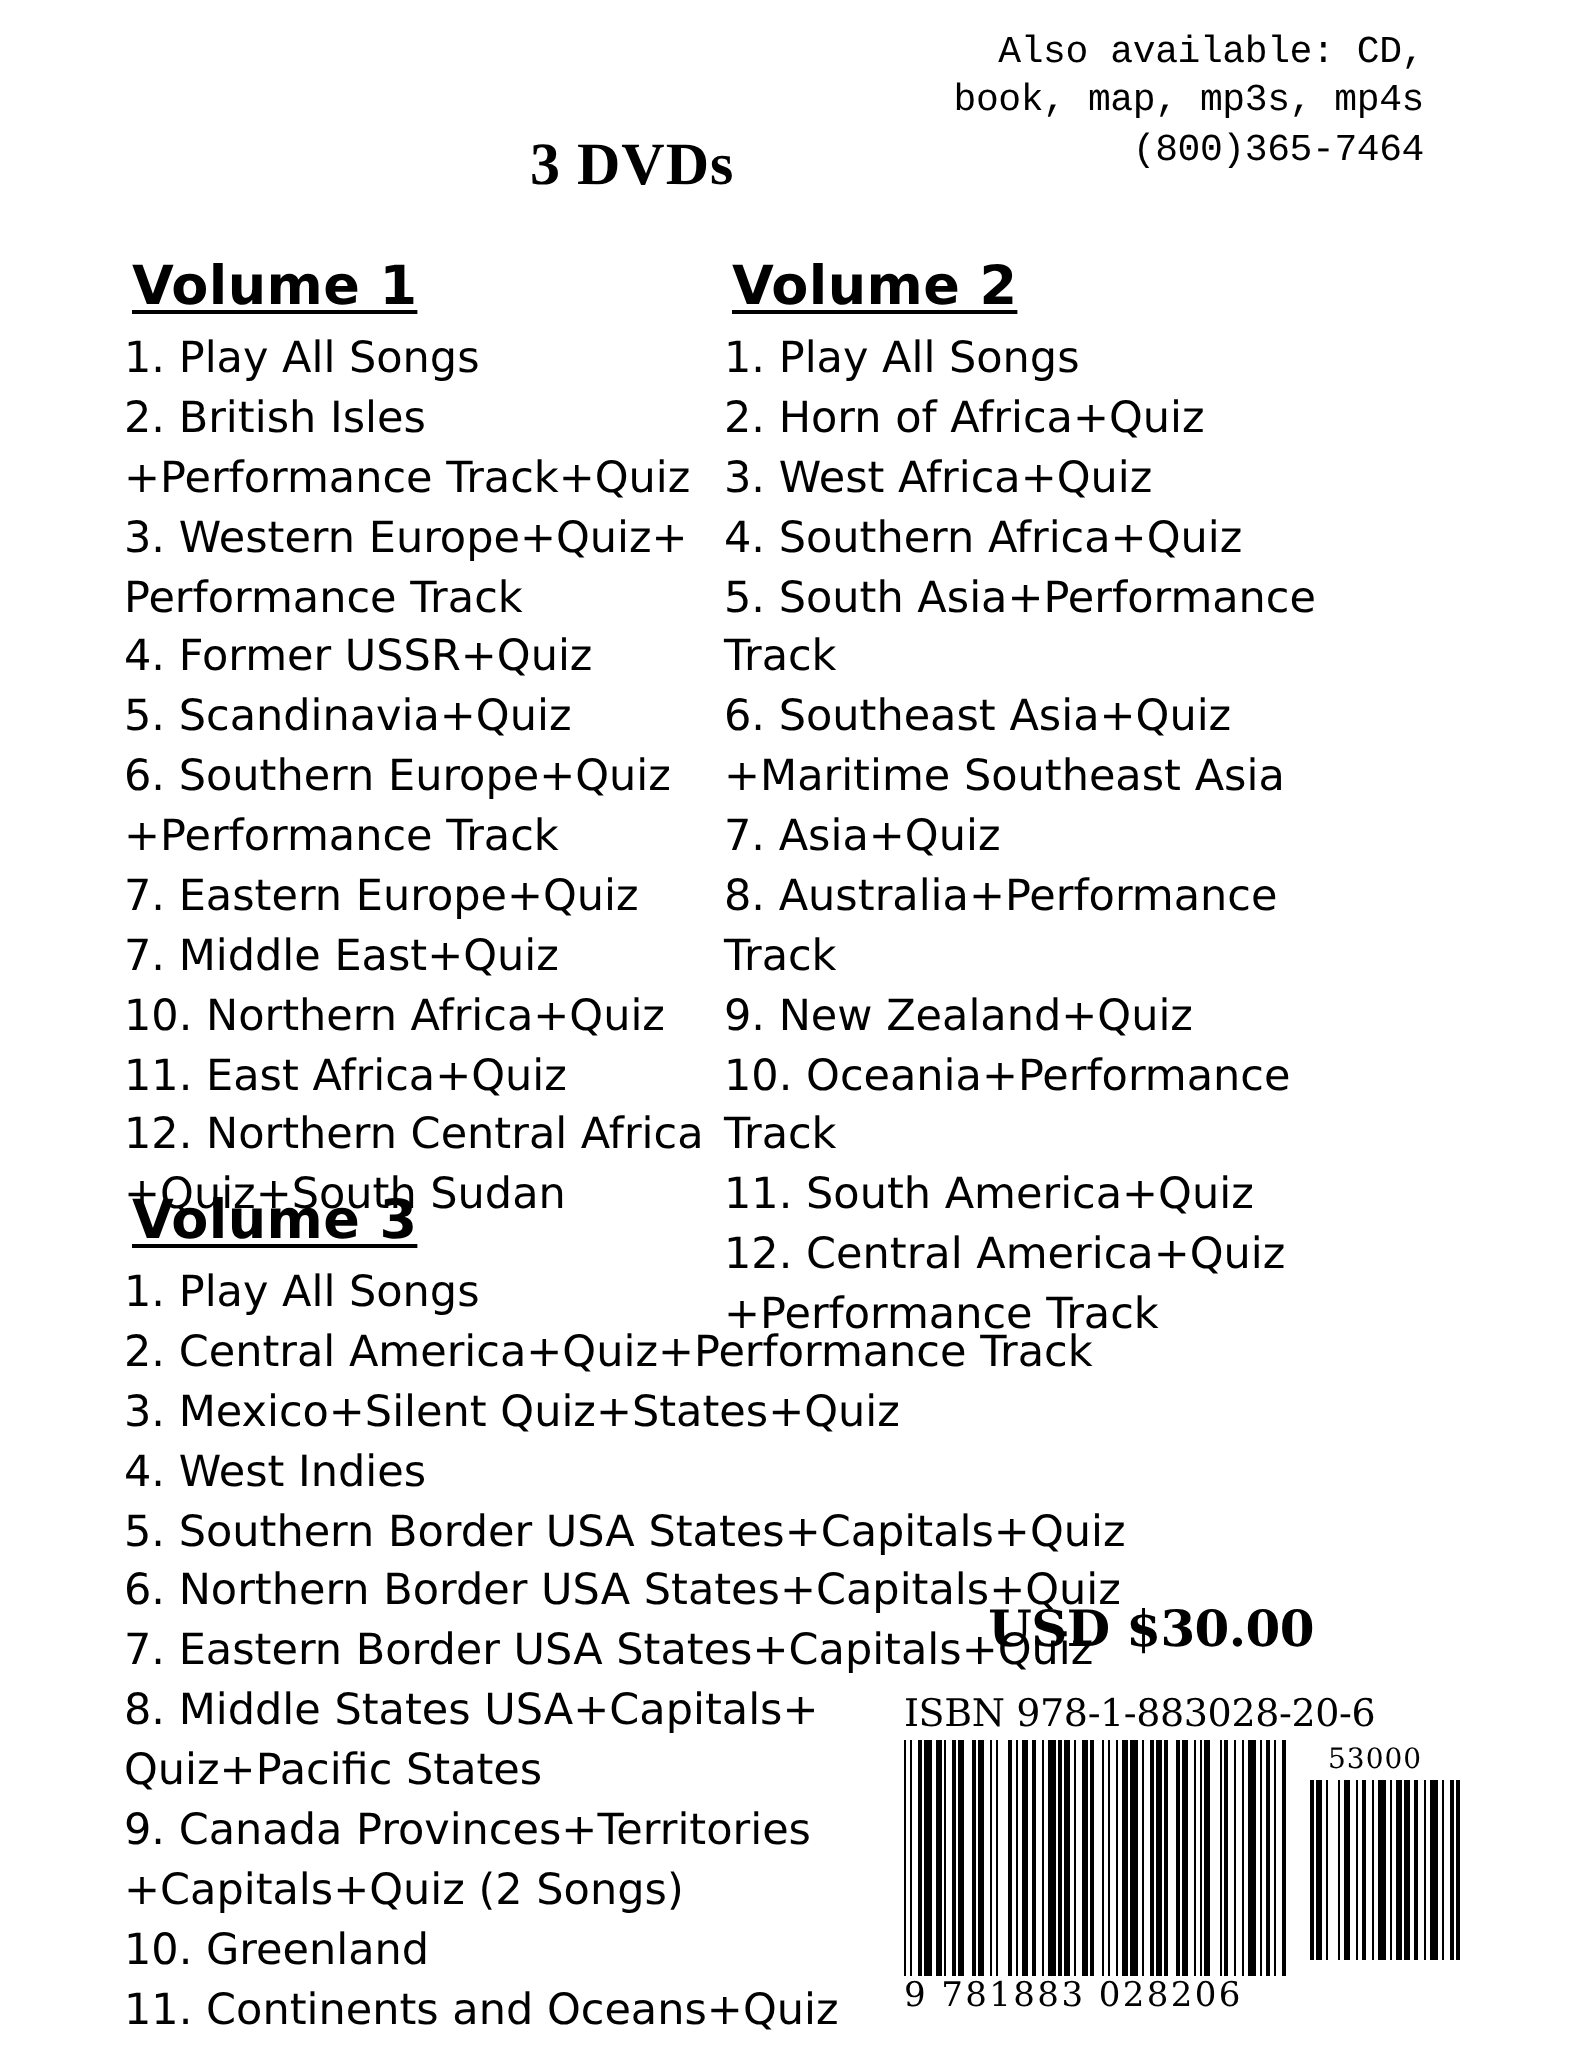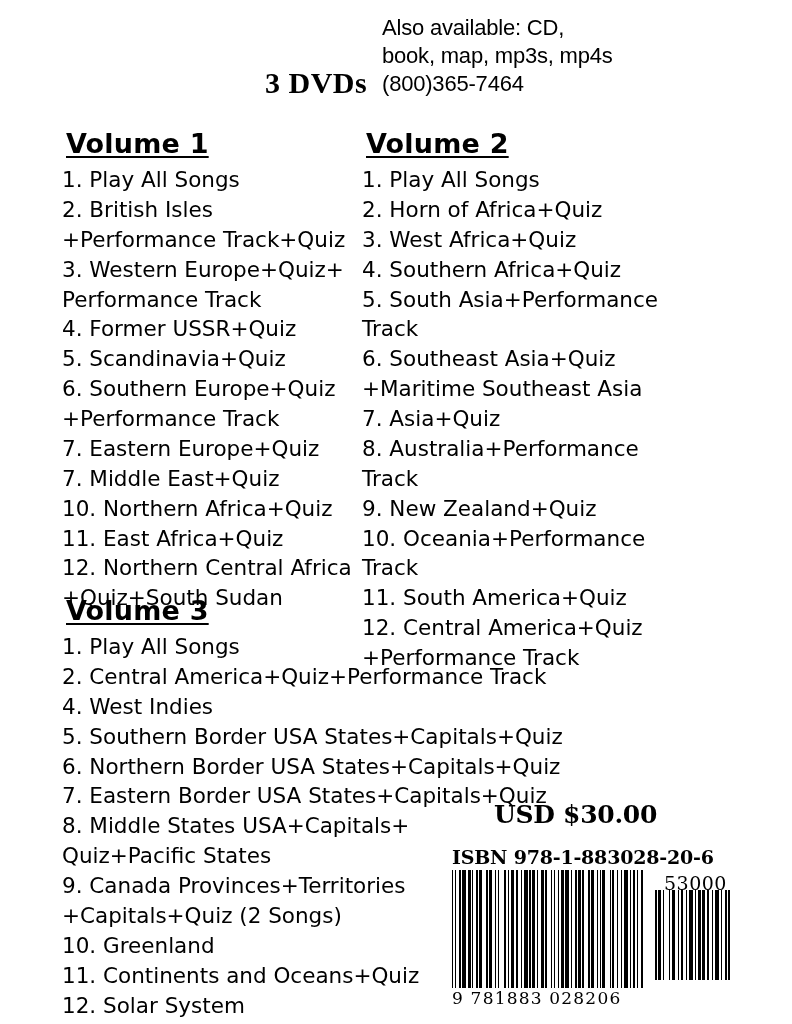--- a/index.html
+++ b/index.html
@@ -27,23 +27,23 @@
   
   .header {
     position: relative;
     height: 120px;
   }
   .availability {
     position: absolute;
     right: 80px;
     top: 14px;
     width: 330px;
-    text-align: left;
-    font-family: Liberation Sans, sans-serif;
-    font-size: 22px;
+    text-align: right;
+    font-family: Liberation Mono, monospace;
+    font-size: 19px;
     line-height: 1.28;
     letter-spacing: -0.2px;
   }
   .availability .line {
     display: block;
     white-space: nowrap;
   }
   .dvd-title {
     position: absolute;
     left: 265px;
@@ -111,28 +111,27 @@
     font-weight: bold;
     letter-spacing: -0.3px;
   }
   .isbn {
     position: absolute;
     left: 452px;
     top: 846px;
     font-family: "DejaVu Serif", serif;
     font-size: 19px;
     letter-spacing: -0.2px;
-    font-weight: bold;
   }
   .addon-digits {
     position: absolute;
     left: 664px;
     top: 872px;
     font-family: "DejaVu Serif", serif;
-    font-size: 19px;
+    font-size: 14px;
     letter-spacing: 0.5px;
     text-align: right;
   }
 
   .barcode-main {
     position: absolute;
     left: 452px;
     top: 870px;
     width: 192px;
     height: 118px;
@@ -228,20 +227,21 @@
       </ul>
     </div>
 
   </div>
 
   <div class="vol3">
     <div class="vol-head">Volume 3</div>
     <ul class="items">
       <li>1. Play All Songs</li>
       <li>2. Central America+Quiz+Performance Track</li>
+      <li>3. Mexico+Silent Quiz+States+Quiz</li>
       <li>4. West Indies</li>
       <li>5. Southern Border USA States+Capitals+Quiz</li>
       <li>6. Northern Border USA States+Capitals+Quiz</li>
       <li>7. Eastern Border USA States+Capitals+Quiz</li>
       <li>8. Middle States USA+Capitals+
 Quiz+Pacific States</li>
       <li>9. Canada Provinces+Territories
 +Capitals+Quiz (2 Songs)</li>
       <li>10. Greenland</li>
       <li>11. Continents and Oceans+Quiz</li>

